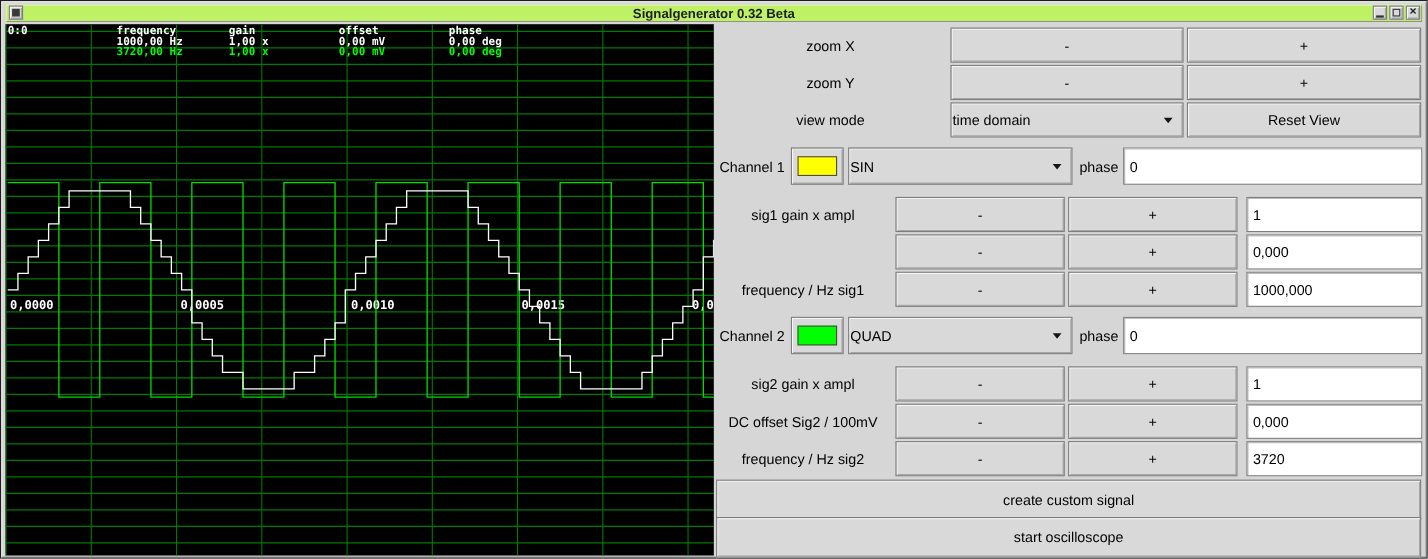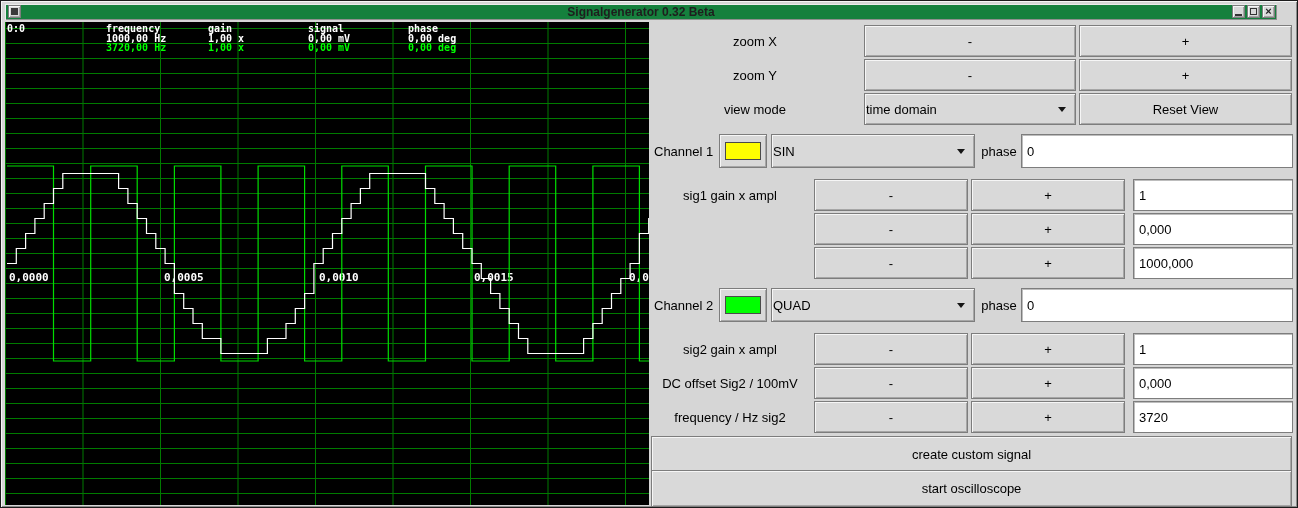--- a/index.html
+++ b/index.html
@@ -4,22 +4,22 @@
 <style>
   html,body{margin:0;padding:0;background:#ffffff;}
   .window{
     position:relative;width:1298px;height:508px;box-sizing:border-box;
     background:#d6d6d6;border:1px solid #1c1c1c;
     box-shadow:inset 1px 1px 0 #f5f5f5, inset -1px -1px 0 #8b8b8b;
     font-family:"Liberation Sans",sans-serif;color:#000;overflow:hidden;
   }
   
   .titlebar{
-    position:absolute;left:4px;top:3px;right:20px;height:16px;
-    background:#15803d;
+    position:absolute;left:4px;top:3px;right:4px;height:16px;
+    background:#bef264;
     box-shadow:inset 1px 1px 0 #ececec, inset -1px -1px 0 #8f8f8f;
   }
   .title{
     position:absolute;left:0;right:0;top:1px;text-align:center;
     font-size:12px;font-weight:bold;color:#1e1e1e;line-height:14px;
   }
   .menu-btn,.tbtn{
     position:absolute;top:1px;width:13px;height:13px;box-sizing:border-box;
     background:#d9d9d9;border:1px solid #7d7d7d;
     box-shadow:inset 1px 1px 0 #f6f6f6, inset -1px -1px 0 #a6a6a6;
@@ -141,21 +141,21 @@
         <text x="314" y="259" font-size="11" font-weight="bold" font-family="DejaVu Sans Mono,monospace" fill="#ffffff">0,0010</text>
         <text x="469" y="259" font-size="11" font-weight="bold" font-family="DejaVu Sans Mono,monospace" fill="#ffffff">0,0015</text>
         <text x="624" y="259" font-size="11" font-weight="bold" font-family="DejaVu Sans Mono,monospace" fill="#ffffff">0,0020</text>
         <path d="M2.0 144.0H11.3V144.0H20.6V144.0H29.9V144.0H39.2V144.0H48.5V339.0H57.8V339.0H67.1V339.0H76.4V339.0H85.7V144.0H95.0V144.0H104.3V144.0H113.6V144.0H122.9V144.0H132.2V339.0H141.5V339.0H150.8V339.0H160.1V339.0H169.4V144.0H178.7V144.0H188.0V144.0H197.3V144.0H206.6V144.0H215.9V339.0H225.2V339.0H234.5V339.0H243.8V339.0H253.1V144.0H262.4V144.0H271.7V144.0H281.0V144.0H290.3V144.0H299.6V339.0H308.9V339.0H318.2V339.0H327.5V339.0H336.8V144.0H346.1V144.0H355.4V144.0H364.7V144.0H374.0V144.0H383.3V339.0H392.6V339.0H401.9V339.0H411.2V339.0H420.5V144.0H429.8V144.0H439.1V144.0H448.4V144.0H457.7V144.0H467.0V339.0H476.3V339.0H485.6V339.0H494.9V339.0H504.2V144.0H513.5V144.0H522.8V144.0H532.1V144.0H541.4V144.0H550.7V339.0H560.0V339.0H569.3V339.0H578.6V339.0H587.9V144.0H597.2V144.0H606.5V144.0H615.8V144.0H625.1V144.0H634.4V339.0H643.7V339.0H644" fill="none" stroke="#00dc00" stroke-width="1.2"></path>
         <path d="M2.0 241.5H11.3V226.5H20.6V211.5H29.9V196.5H39.2V181.5H48.5V166.5H57.8V151.5H67.1V151.5H76.4V151.5H85.7V151.5H95.0V151.5H104.3V151.5H113.6V166.5H122.9V181.5H132.2V196.5H141.5V211.5H150.8V226.5H160.1V241.5H169.4V271.5H178.7V286.5H188.0V301.5H197.3V316.5H206.6V316.5H215.9V331.5H225.2V331.5H234.5V331.5H243.8V331.5H253.1V331.5H262.4V316.5H271.7V316.5H281.0V301.5H290.3V286.5H299.6V271.5H308.9V241.5H318.2V226.5H327.5V211.5H336.8V196.5H346.1V181.5H355.4V166.5H364.7V151.5H374.0V151.5H383.3V151.5H392.6V151.5H401.9V151.5H411.2V151.5H420.5V166.5H429.8V181.5H439.1V196.5H448.4V211.5H457.7V226.5H467.0V241.5H476.3V256.5H485.6V271.5H494.9V286.5H504.2V301.5H513.5V316.5H522.8V331.5H532.1V331.5H541.4V331.5H550.7V331.5H560.0V331.5H569.3V331.5H578.6V316.5H587.9V301.5H597.2V286.5H606.5V271.5H615.8V256.5H625.1V241.5H634.4V211.5H643.7V196.5H644" fill="none" stroke="#ffffff" stroke-width="1.2"></path>
       </svg>
     <div class="scope-text">
       <span class="st-w" style="left:2px;top:2px">0:0</span>
       <span class="st-w" style="left:101px;top:2px">frequency</span>
       <span class="st-w" style="left:203px;top:2px">gain</span>
-      <span class="st-w" style="left:303px;top:2px">signal</span>
+      <span class="st-w" style="left:303px;top:2px">offset</span>
       <span class="st-w" style="left:403px;top:2px">phase</span>
       <span class="st-w" style="left:101px;top:12px">1000,00 Hz</span>
       <span class="st-w" style="left:203px;top:12px">1,00 x</span>
       <span class="st-w" style="left:303px;top:12px">0,00 mV</span>
       <span class="st-w" style="left:403px;top:12px">0,00 deg</span>
       <span class="st-g" style="left:101px;top:21px">3720,00 Hz</span>
       <span class="st-g" style="left:203px;top:21px">1,00 x</span>
       <span class="st-g" style="left:303px;top:21px">0,00 mV</span>
       <span class="st-g" style="left:403px;top:21px">0,00 deg</span>
     </div>
@@ -204,20 +204,21 @@
       <input class="entry ed" value="1" style="">
     </div>
 
     <div class="row" style="top:191px">
       <button class="btn bd1">-</button>
       <button class="btn bd2">+</button>
       <input class="entry ed" value="0,000" style="">
     </div>
 
     <div class="row" style="top:225px">
+      <div class="cl lab-d">frequency / Hz sig1</div>
       <button class="btn bd1">-</button>
       <button class="btn bd2">+</button>
       <input class="entry ed" value="1000,000" style="">
     </div>
 
     <div class="row rowc" style="top:266px">
       <div class="cl ch-label">Channel 2</div>
       <div class="swatch">
         <div class="sw" style="background: rgb(0, 255, 0);"></div>
       </div>

